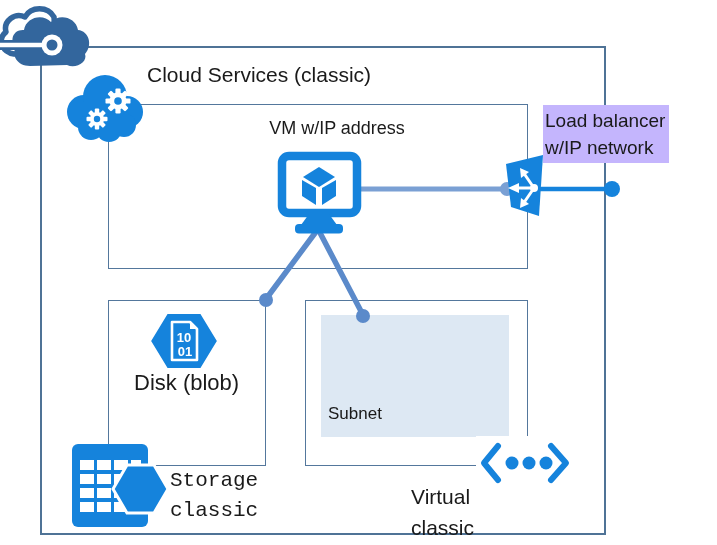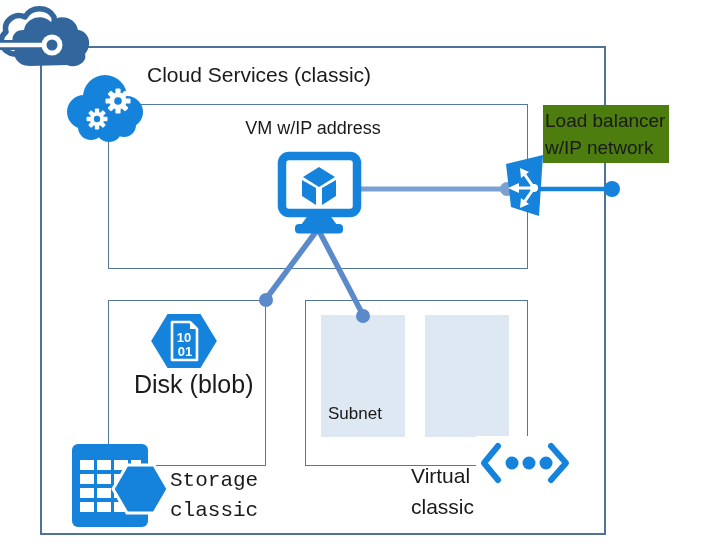--- a/index.html
+++ b/index.html
@@ -6,31 +6,31 @@
   .canvas{
     position:relative;width:717px;height:545px;background:#ffffff;overflow:hidden;
     font-family:"Liberation Sans",sans-serif;color:#1a1a1a;
   }
   .box{position:absolute;background:#ffffff;}
   .outer-box{left:40px;top:46px;width:562px;height:485px;border:2px solid #4f7396;background:transparent;}
   .vm-box{left:108px;top:104px;width:418px;height:163px;border:1.5px solid #54779c;}
   .storage-box{left:108px;top:300px;width:156px;height:164px;border:1.5px solid #54779c;}
   .vnet-box{left:305px;top:300px;width:221px;height:164px;border:1.5px solid #54779c;}
   .subnet{position:absolute;background:#dde8f3;}
-  .subnet-1{left:321px;top:315px;width:84px;height:122px;}
+  .subnet-1{left:321px;top:315px;width:84px;height:122px;padding-left:46px;}
   .subnet-2{left:425px;top:315px;width:84px;height:122px;}
   .subnet-label{position:absolute;left:7px;bottom:13px;font-size:17px;}
   .overlay{position:absolute;left:0;top:0;width:717px;height:545px;pointer-events:none;}
   .label{position:absolute;white-space:pre;line-height:1.25;}
   .title-label{left:147px;top:62px;font-size:21px;}
-  .vm-label{left:232px;top:117px;width:162px;text-align:center;font-size:18px;}
-  .lb-label{left:543px;top:105px;font-size:19px;line-height:27px;background:#4d7c0f;padding:2px 4px 2px 2px;}
-  .disk-label{left:134px;top:369px;width:102px;font-size:25px;}
+  .vm-label{left:256px;top:117px;width:162px;text-align:center;font-size:18px;}
+  .lb-label{left:543px;top:105px;font-size:19px;line-height:27px;background:#c4b5fd;padding:2px 4px 2px 2px;}
+  .disk-label{left:134px;top:369px;width:102px;font-size:22px;}
   .storage-label{left:170px;top:466px;font-size:21px;line-height:30px;font-family:Liberation Mono, monospace;}
-  .vnet-label{left:411px;top:460px;font-size:21px;line-height:31px;}
+  .vnet-label{left:411px;top:481px;font-size:21px;line-height:31px;}
 </style>
 </head>
 <body>
 
 <div class="canvas">
 
   <div class="box outer-box"></div>
   <div class="box vm-box"></div>
   <div class="box storage-box"></div>
   <div class="box vnet-box"></div>

